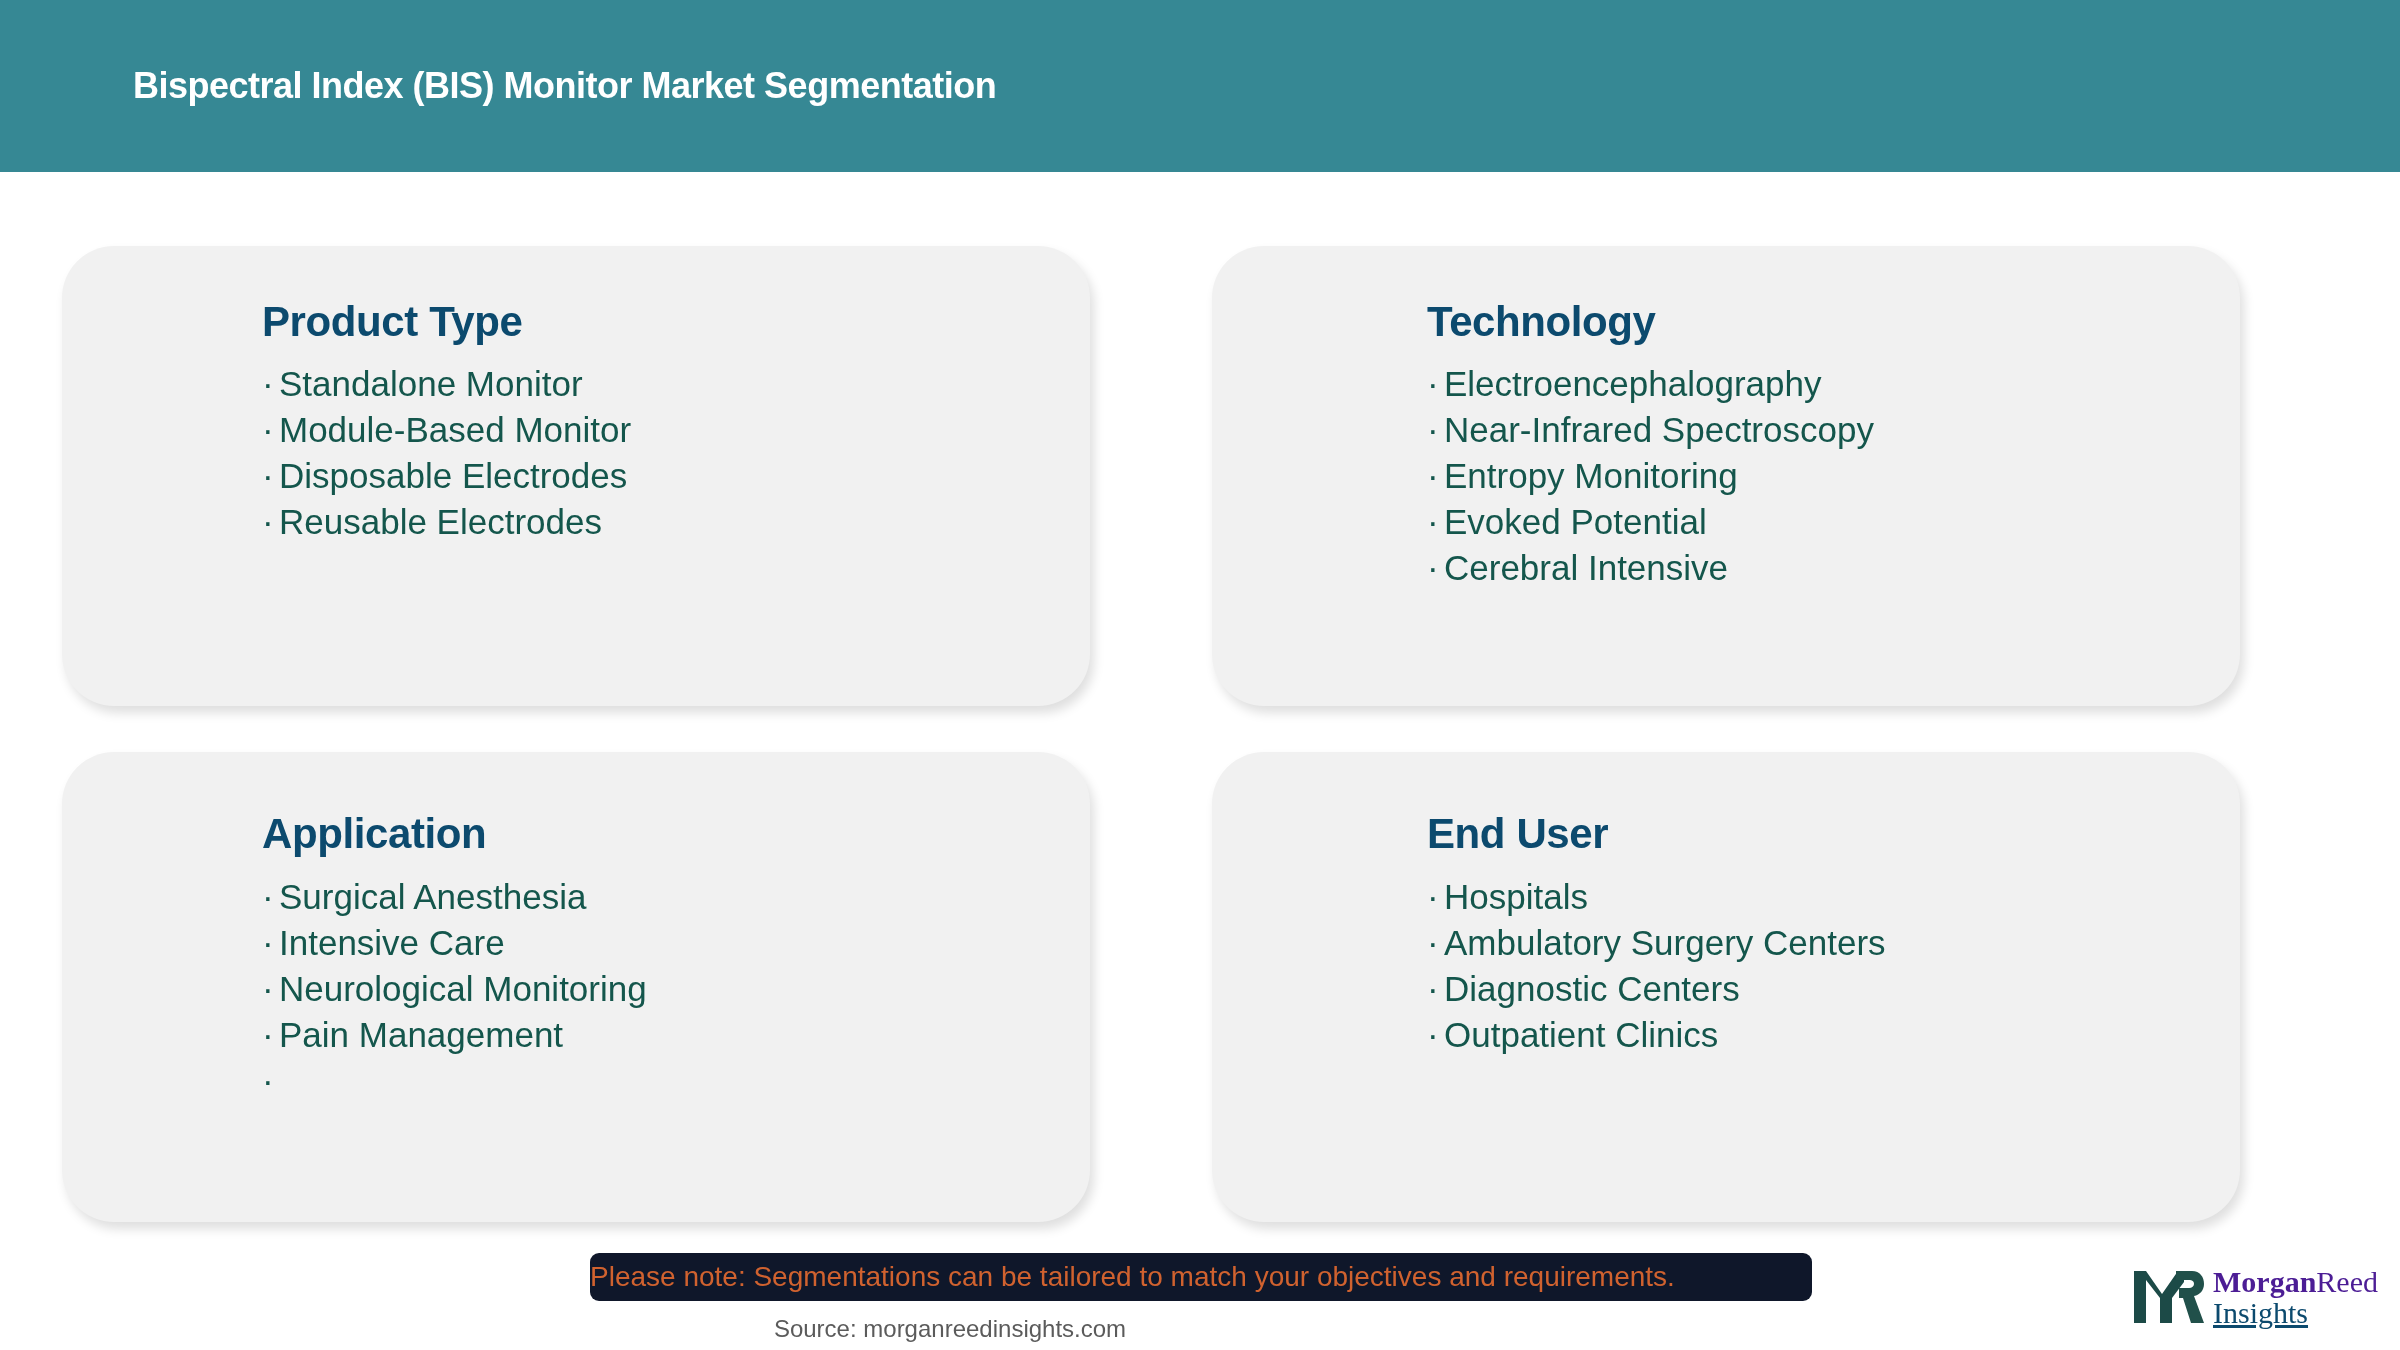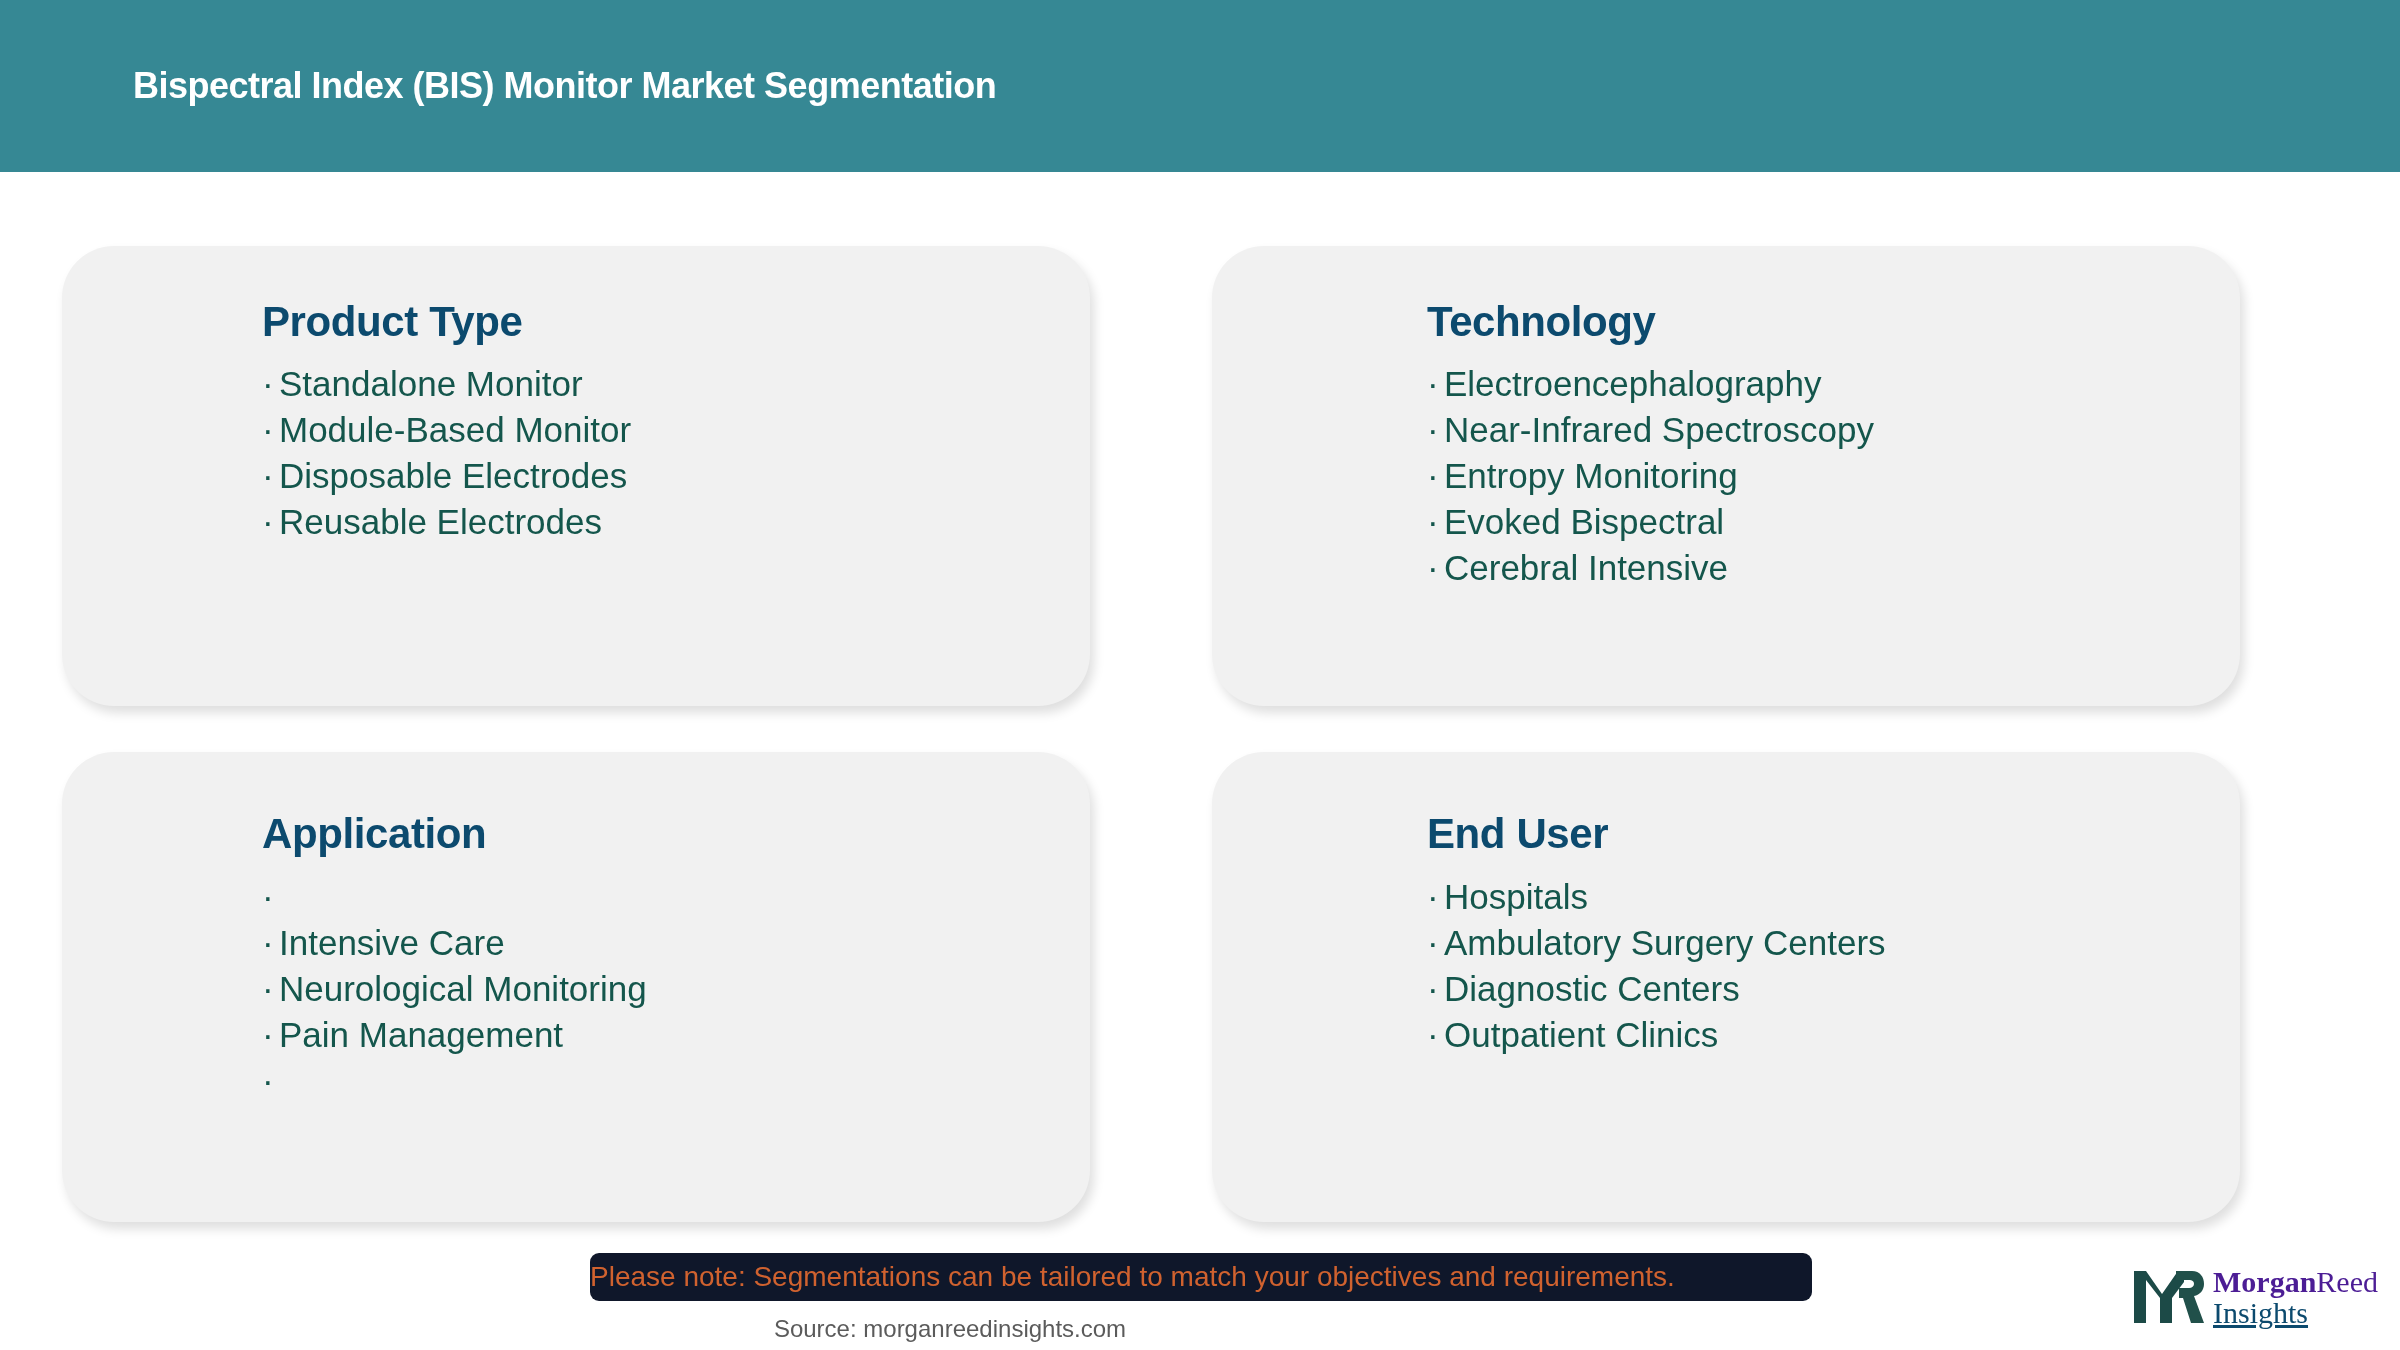--- a/index.html
+++ b/index.html
@@ -228,36 +228,37 @@
         <li>
           <span class="bullet-dot">·</span>
           <span>Near-Infrared Spectroscopy</span>
         </li>
         <li>
           <span class="bullet-dot">·</span>
           <span>Entropy Monitoring</span>
         </li>
         <li>
           <span class="bullet-dot">·</span>
-          <span>Evoked Bispectral</span>
+          <span>Evoked Potential</span>
         </li>
         <li>
           <span class="bullet-dot">·</span>
           <span>Cerebral Intensive</span>
         </li>
       </ul>
     </div>
   </div>
 
   <div class="card card-ap">
     <div class="card-inner">
       <div class="card-title">Application</div>
       <ul class="card-list">
         <li>
           <span class="bullet-dot">·</span>
+          <span>Surgical Anesthesia</span>
         </li>
         <li>
           <span class="bullet-dot">·</span>
           <span>Intensive Care</span>
         </li>
         <li>
           <span class="bullet-dot">·</span>
           <span>Neurological Monitoring</span>
         </li>
         <li>

